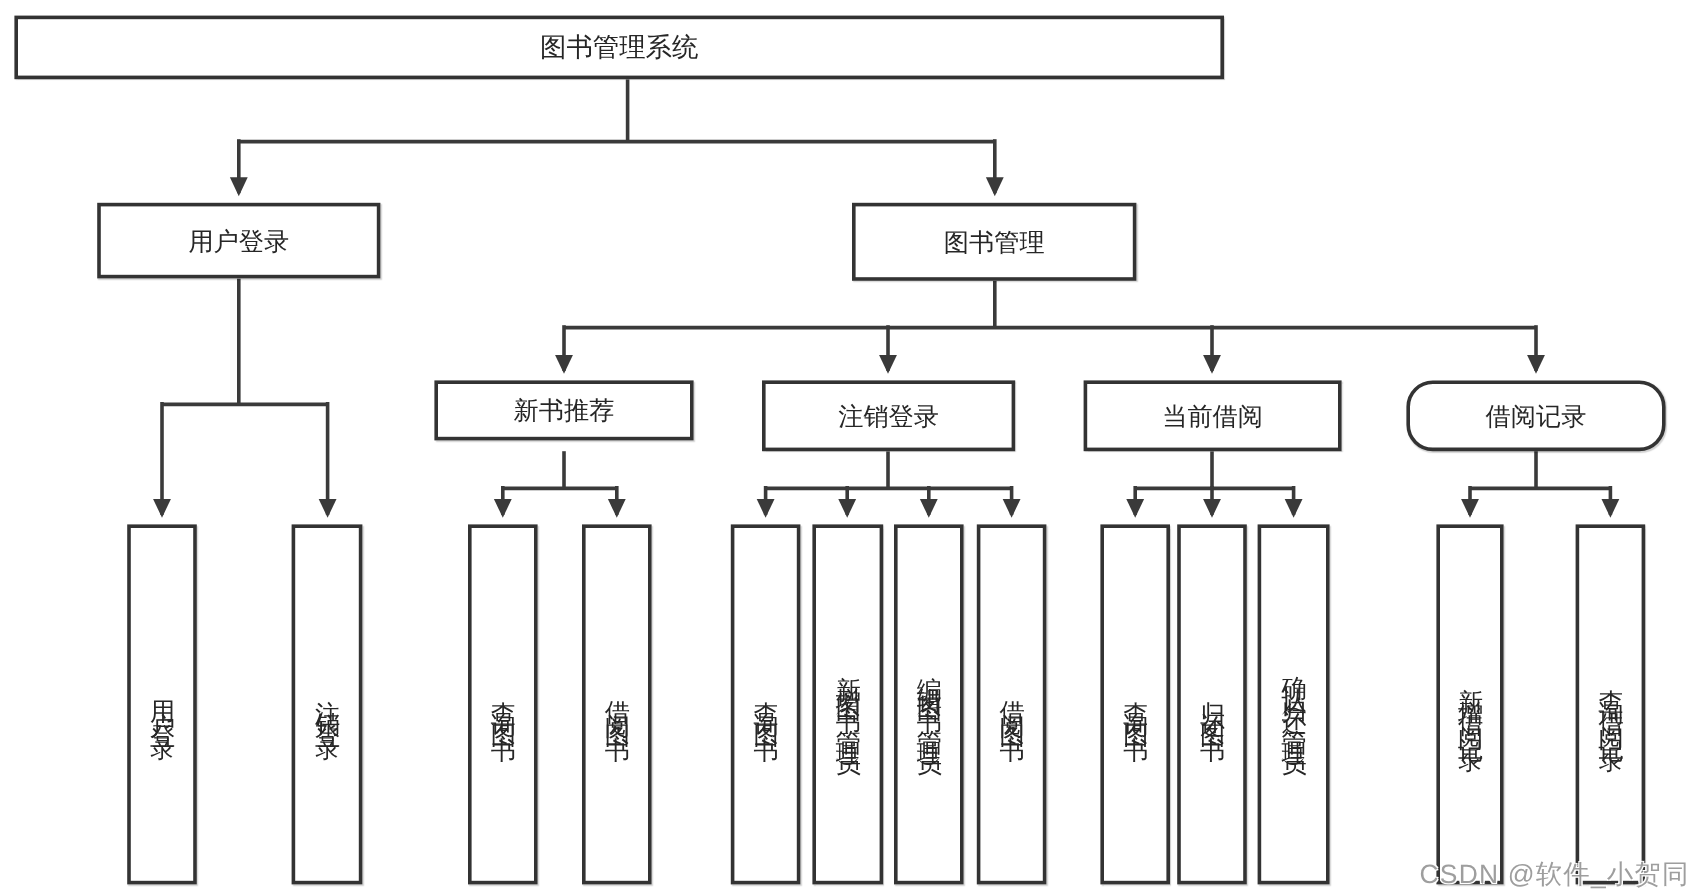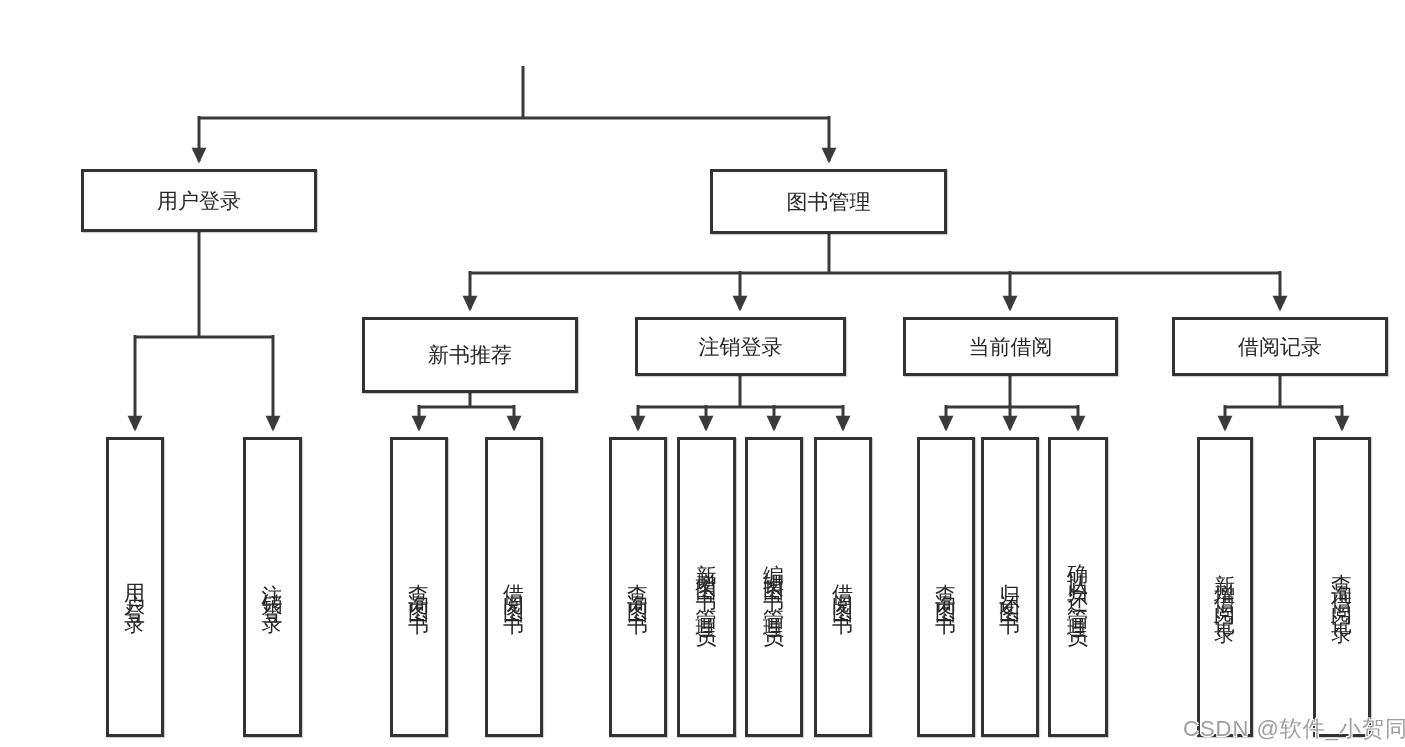--- a/index.html
+++ b/index.html
@@ -97,28 +97,29 @@
       <path d="M1010,405 V429" marker-end="url(#arr)"></path>
       <path d="M1078,405 V429" marker-end="url(#arr)"></path>
 
       <path d="M1280,376 V407"></path>
       <path d="M1225,407 H1342"></path>
       <path d="M1225,405 V429" marker-end="url(#arr)"></path>
       <path d="M1342,405 V429" marker-end="url(#arr)"></path>
     </g>
   </svg>
 
+  <div class="hnode root" style="left:12px;top:13px;width:1008px;height:53px;">图书管理系统</div>
 
   <div class="hnode" style="left:81px;top:169px;width:236px;height:63px;">用户登录</div>
   <div class="hnode" style="left:710px;top:169px;width:237px;height:65px;">图书管理</div>
 
-  <div class="hnode" style="left:362px;top:317px;width:216px;height:76px;">新书推荐</div>
+  <div class="hnode" style="left:362px;top:317px;width:216px;height:50px;">新书推荐</div>
   <div class="hnode" style="left:635px;top:317px;width:211px;height:59px;">注销登录</div>
   <div class="hnode" style="left:903px;top:317px;width:215px;height:59px;">当前借阅</div>
-  <div class="hnode" style="left:1172px;top:317px;width:216px;height:59px;">借阅记录</div>
+  <div class="hnode" style="left:1172px;top:317px;width:216px;height:59px;border-radius:22px;">借阅记录</div>
 
   <div class="vnode" style="left:106px;top:437px;width:58px;height:300px;">
     <span>用户登录</span>
   </div>
   <div class="vnode" style="left:243px;top:437px;width:59px;height:300px;">
     <span>注销登录</span>
   </div>
 
   <div class="vnode" style="left:390px;top:437px;width:58px;height:300px;">
     <span>查询图书</span>

